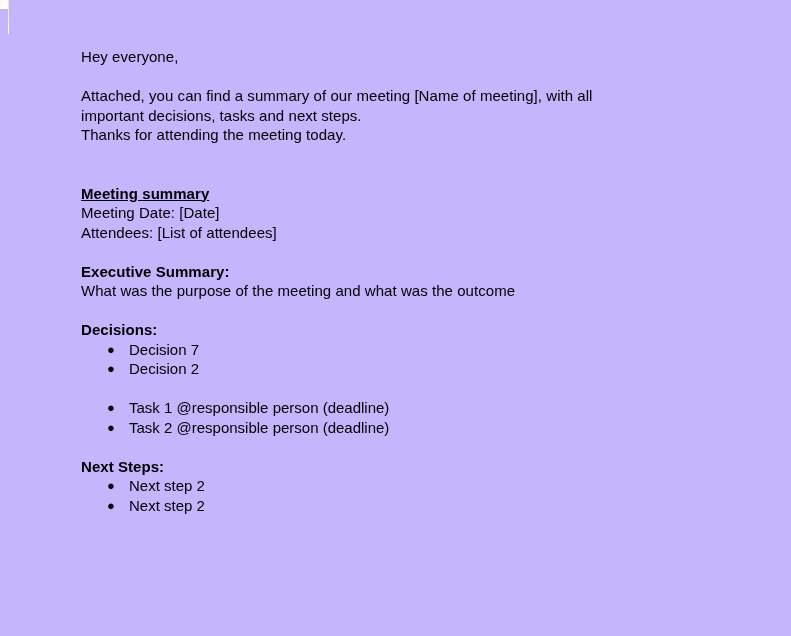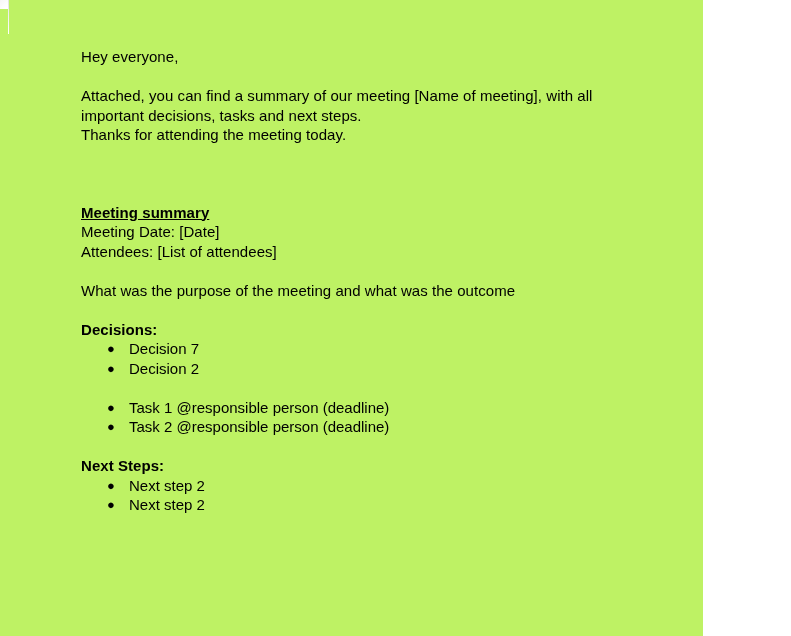--- a/index.html
+++ b/index.html
@@ -7,23 +7,23 @@
     margin: 0;
     padding: 0;
     background: #ffffff;
   }
   body {
     font-family: "Liberation Sans", sans-serif;
     color: #000000;
   }
   .page {
     position: relative;
-    width: 703px;
+    width: 791px;
     height: 636px;
-    background: #bef264;
+    background: #c4b5fd;
     overflow: hidden;
   }
   
   .page-edge-artifact {
     position: absolute;
     left: 8px;
     top: 0;
     width: 1px;
     height: 34px;
     background: linear-gradient(to bottom, #e2e2e2 0%, #f2f2f2 55%, #ffffff 100%);
@@ -58,21 +58,20 @@
   .spacer {
     height: 19.5px;
   }
   .bold {
     font-weight: bold;
   }
   .bold-underline {
     font-weight: bold;
     text-decoration: underline;
     text-underline-offset: 1px;
-    margin-top: 19px;
   }
 
   ul.bullets {
     margin: 0;
     padding: 0;
     list-style: none;
   }
   ul.bullets li {
     position: relative;
     font-size: 15px;
@@ -108,20 +107,21 @@
 
 
     <div class="spacer"></div>
 
     <p class="line para bold-underline">Meeting summary</p>
     <p class="line para">Meeting Date: [Date]</p>
     <p class="line para">Attendees: [List of attendees]</p>
 
     <div class="spacer"></div>
 
+    <p class="line para bold">Executive Summary:</p>
     <p class="line para">What was the purpose of the meeting and what was the outcome</p>
 
     <div class="spacer"></div>
 
     <p class="line para bold">Decisions:</p>
     <ul class="bullets">
       <li>
         <span class="marker">●</span>
         <span>Decision 7</span>
       </li>

